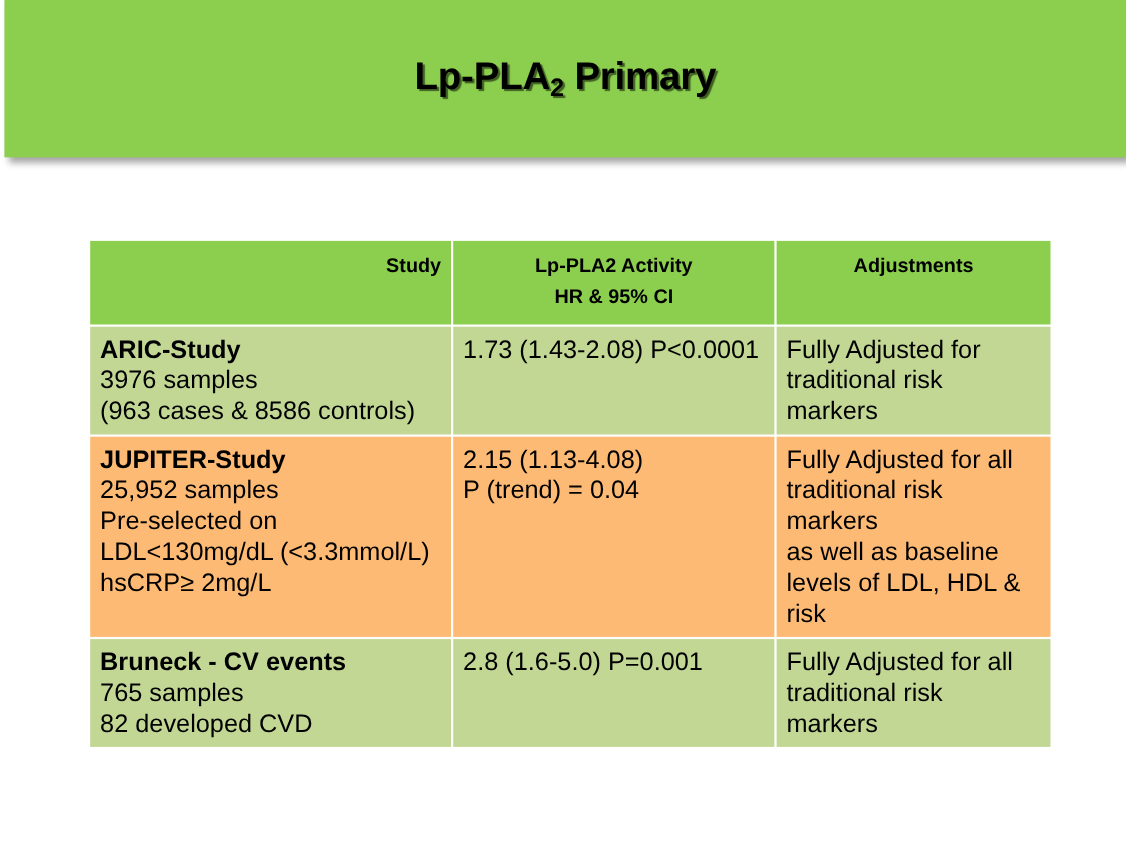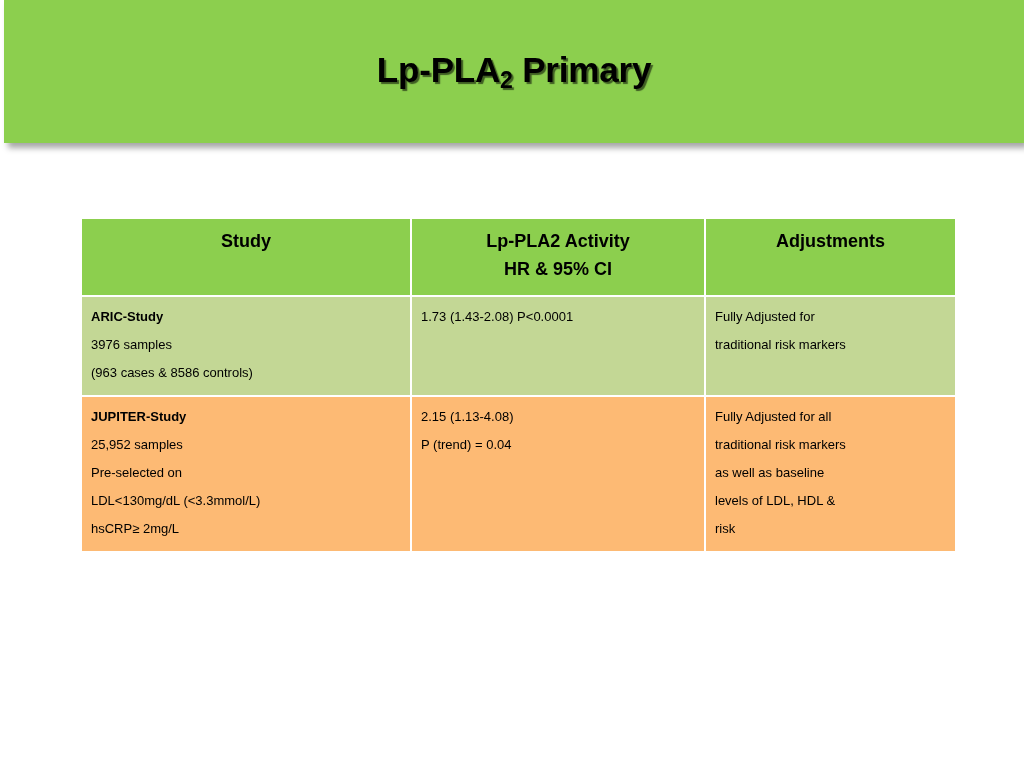--- a/index.html
+++ b/index.html
@@ -53,34 +53,34 @@
     left: 80px;
     top: 217px;
     width: 877px;
     border-collapse: separate;
     border-spacing: 2px;
     table-layout: fixed;
   }
   .study-table td {
     vertical-align: top;
     padding: 6px 9px 8px 9px;
-    font-size: 13px;
+    font-size: 23px;
     line-height: 28px;
     color: #000000;
   }
 
   .study-table thead td {
     background: #8CCF4E;
     font-weight: bold;
     font-size: 18px;
     height: 60px;
     vertical-align: top;
     padding-top: 8px;
   }
-  .hdr-study   { text-align: center; }
+  .hdr-study   { text-align: right; }
   .hdr-center  { text-align: center; }
 
   tr.row-dark td  { background: #C3D795; }
   tr.row-light td { background: #fdba74; }
 
   .cell-title {
     font-weight: bold;
     display: block;
   }
   .cell-line { display: block; }
@@ -143,15 +143,29 @@
       </td>
       <td>
         <span class="cell-line">Fully Adjusted for all</span>
         <span class="cell-line">traditional risk markers</span>
         <span class="cell-line">as well as baseline</span>
         <span class="cell-line">levels of LDL, HDL &amp;</span>
         <span class="cell-line">risk</span>
       </td>
     </tr>
 
+    <tr class="row-dark">
+      <td>
+        <span class="cell-title">Bruneck - CV events</span>
+        <span class="cell-line">765 samples</span>
+        <span class="cell-line">82 developed CVD</span>
+      </td>
+      <td>
+        <span class="cell-line">2.8 (1.6-5.0) P=0.001</span>
+      </td>
+      <td>
+        <span class="cell-line">Fully Adjusted for all</span>
+        <span class="cell-line">traditional risk markers</span>
+      </td>
+    </tr>
 
   </tbody>
 </table>
 
 </body></html>

